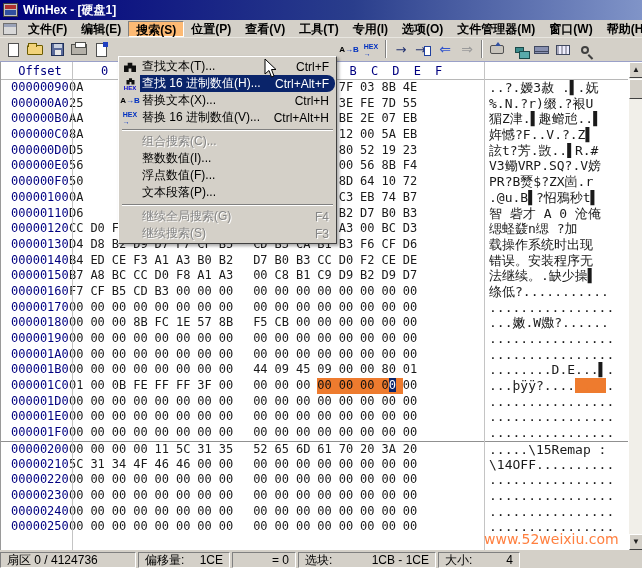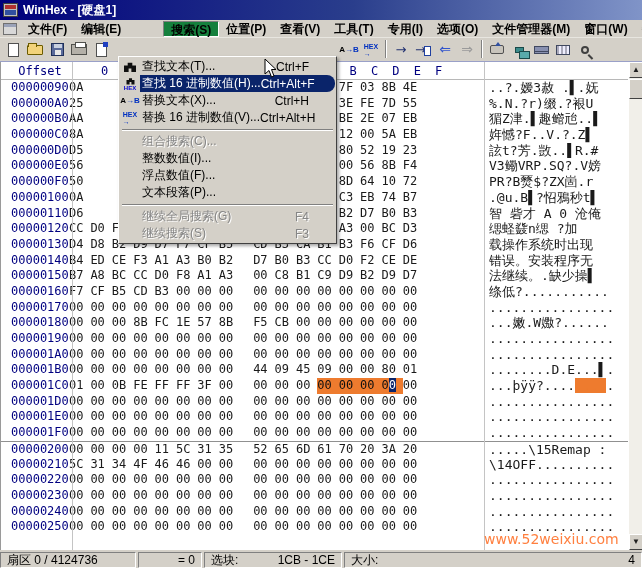--- a/index.html
+++ b/index.html
@@ -20,21 +20,21 @@
   .app-ico:after{content:"";position:absolute;left:1px;bottom:1px;width:11px;height:5px;background:#3050a0;}
   #title-text{color:#fff;font-weight:bold;font-size:12px;margin-left:5px;
     font-family:"Liberation Sans",sans-serif;letter-spacing:0px;}
 
   
   #menubar{position:absolute;left:0;top:20px;width:642px;height:18px;background:var(--chrome);
     display:flex;align-items:center;font-size:12px;border-bottom:1px solid #e8e6e0;}
   .mdi-ico{width:14px;height:12px;margin:0 4px 0 3px;background:#d8d8d8;border:1px solid #707070;position:relative;flex:none;}
   .mdi-ico:before{content:"";position:absolute;left:0;top:0;right:0;height:3px;background:#9aa2b8;}
   .mbi{padding:1px 7px;height:16px;line-height:14px;color:#000;white-space:nowrap;font-weight:bold;}
-  .mbi.open{border:1px solid;border-color:#808080 #fff #fff #808080;background:#15803d;margin-left:35px;}
+  .mbi.open{border:1px solid;border-color:#808080 #fff #fff #808080;background:#fdba74;}
 
   
   #toolbar{position:absolute;left:0;top:38px;width:642px;height:24px;background:var(--chrome);
     display:flex;align-items:center;border-bottom:1px solid #9aa0c8;}
   .tbtn{width:22px;height:20px;display:flex;align-items:center;justify-content:center;flex:none;}
   .tsep{width:2px;height:18px;border-left:1px solid #808080;border-right:1px solid #fff;margin:0 3px;flex:none;}
   .tgap{flex:none;}
   .ic-new{width:11px;height:14px;background:#fff;border:1px solid #505050;}
   .ic-open{width:16px;height:10px;background:#f2d37a;border:1px solid #6b5b00;border-radius:1px;position:relative;}
   .ic-open:before{content:"";position:absolute;left:0;top:-3px;width:7px;height:3px;background:#f2d37a;border:1px solid #6b5b00;border-bottom:none;}
@@ -93,39 +93,39 @@
   #sb-up{top:0;}
   #sb-dn{bottom:0;}
   #sb-thumb{position:absolute;left:0;top:17px;width:14px;height:20px;background:var(--chrome);
     border:1px solid;border-color:#fff #404040 #404040 #fff;}
 
   
   #watermark{position:absolute;left:484px;top:531px;color:var(--wm);font-size:14px;
     font-family:"DejaVu Sans",sans-serif;z-index:5;}
 
   
-  #statusbar{position:absolute;left:0;top:550px;width:642px;height:18px;background:var(--chrome);
+  #statusbar{position:absolute;left:0;top:550px;width:520px;height:18px;background:var(--chrome);
     display:flex;gap:2px;padding-top:2px;font-size:12px;}
   .scell{height:16px;border:1px solid;border-color:#808080 #fff #fff #808080;
     display:flex;align-items:center;padding:0 6px;white-space:nowrap;}
   .scell .r{margin-left:auto;}
   #sc1{width:136px;}
   #sc2{width:92px;}
   #sc3{width:64px;justify-content:flex-end;}
   #sc4{width:138px;}
   #sc5{flex:1;}
 
   
   #dropdown{position:absolute;left:118px;top:56px;width:219px;background:var(--chrome);
     border:1px solid;border-color:#fff #404040 #404040 #fff;box-shadow:2px 2px 3px rgba(0,0,0,.35);
     z-index:10;font-size:12px;padding:1px;}
   .mitem{height:17px;display:flex;align-items:center;position:relative;color:#000;}
   .mitem .mico{width:20px;flex:none;display:flex;align-items:center;justify-content:center;height:17px;}
   .mitem .mlabel{padding-left:2px;white-space:nowrap;}
-  .mitem .mshort{margin-left:auto;padding-right:26px;white-space:nowrap;text-align:right;}
+  .mitem .mshort{margin-left:auto;padding-right:6px;white-space:nowrap;text-align:right;}
   .mitem.hl{background:linear-gradient(90deg,var(--chrome) 0 20px,var(--hl) 20px 100%);color:#fff;border-radius:8px;}
   .mitem.hl .mico{background:var(--chrome);}
   .mitem.disabled{color:#868686;text-shadow:1px 1px 0 #fff;}
   .msep{height:7px;display:flex;align-items:center;padding:0 2px;}
   .msep:before{content:"";width:100%;border-top:1px solid #808080;border-bottom:1px solid #fff;}
   .mico-stack{display:flex;flex-direction:column;align-items:center;line-height:5px;}
   .mico-stack b{color:#0000cc;font-size:6px;line-height:6px;letter-spacing:0;}
 
   
   #cursor{position:absolute;left:264px;top:58px;z-index:20;}
@@ -275,20 +275,24 @@
     <div id="sb-thumb"></div>
     <div class="sbtn" id="sb-dn">▼</div>
   </div>
 
   <div id="watermark">www.52weixiu.com</div>
 
   <div id="statusbar">
     <div class="scell" id="sc1">
       <span>扇区 0 / 4124736</span>
     </div>
+    <div class="scell" id="sc2">
+      <span>偏移量:</span>
+      <span class="r">1CE</span>
+    </div>
     <div class="scell" id="sc3">
       <span>= 0</span>
     </div>
     <div class="scell" id="sc4">
       <span>选块:</span>
       <span class="r">1CB - 1CE</span>
     </div>
     <div class="scell" id="sc5">
       <span>大小:</span>
       <span class="r">4</span>

